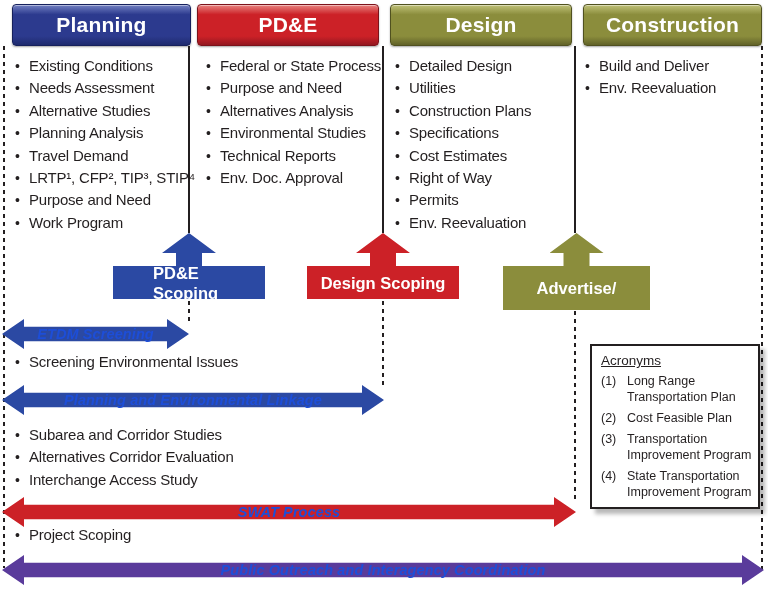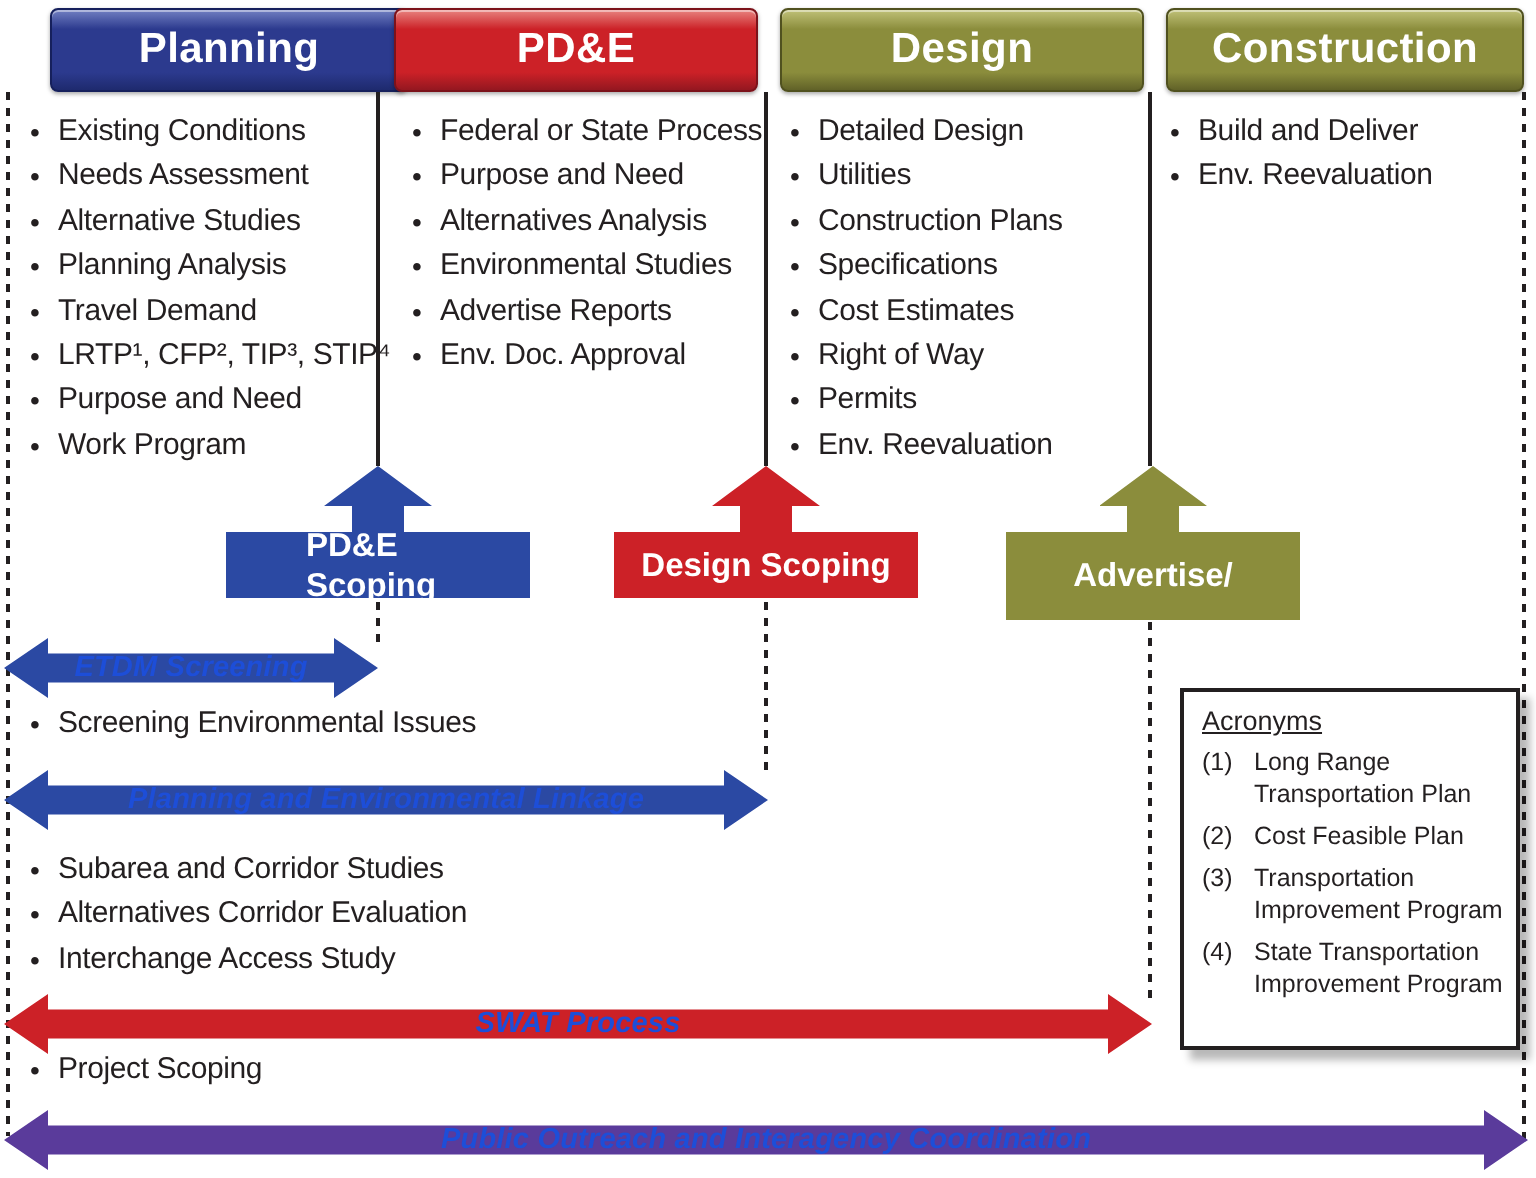--- a/index.html
+++ b/index.html
@@ -60,32 +60,32 @@
     position:absolute;inset:0;display:flex;align-items:center;justify-content:center;
     color:#1d4ed8;font-weight:bold;font-style:italic;font-size:14.5px;letter-spacing:.1px;
     pointer-events:none;
   }
 
   
   .acronyms{
     position:absolute;left:590px;top:344px;width:170px;box-sizing:border-box;
     background:#fff;border:2px solid var(--ink,#231f20);
     box-shadow:5px 5px 4px rgba(0,0,0,.28);
-    padding:7px 6px 23px 9px;
+    padding:7px 6px 7px 9px;
   }
   .acronyms-title{font-size:13.5px;text-decoration:underline;margin-bottom:5px;}
   .acro-item{display:grid;grid-template-columns:26px 1fr;font-size:12.5px;line-height:16px;margin-bottom:5px;}
   .acro-item:last-child{margin-bottom:0;}
 </style>
 </head>
 <body>
 
 <div id="canvas">
 
-  <div class="phase-header hdr-blue" style="left:25px;width:177px;">Planning</div>
+  <div class="phase-header hdr-blue" style="left:12px;width:177px;">Planning</div>
   <div class="phase-header hdr-red" style="left:197px;width:180px;">PD&amp;E</div>
   <div class="phase-header hdr-olive" style="left:390px;width:180px;">Design</div>
   <div class="phase-header hdr-olive" style="left:583px;width:177px;">Construction</div>
 
   <div class="vdash" style="left:3px;top:46px;height:522px;"></div>
   <div class="vdash" style="left:761px;top:46px;height:524px;"></div>
 
   <div class="vline" style="left:188px;top:46px;height:187px;"></div>
   <div class="vline" style="left:382px;top:46px;height:187px;"></div>
   <div class="vline" style="left:574px;top:46px;height:187px;"></div>
@@ -104,21 +104,21 @@
       <li><span>LRTP¹, CFP², TIP³, STIP⁴</span></li>
       <li><span>Purpose and Need</span></li>
       <li><span>Work Program</span></li>
     </ul>
   <ul class="blist" style="left:203px;top:55px;width:178px;">
 
   <li><span>Federal or State Process</span></li>
       <li><span>Purpose and Need</span></li>
       <li><span>Alternatives Analysis</span></li>
       <li><span>Environmental Studies</span></li>
-      <li><span>Advertise Reports</span></li>
+      <li><span>Technical Reports</span></li>
       <li><span>Env. Doc. Approval</span></li>
     </ul>
   <ul class="blist" style="left:392px;top:55px;width:180px;">
 
   <li><span>Detailed Design</span></li>
       <li><span>Utilities</span></li>
       <li><span>Construction Plans</span></li>
       <li><span>Specifications</span></li>
       <li><span>Cost Estimates</span></li>
       <li><span>Right of Way</span></li>

